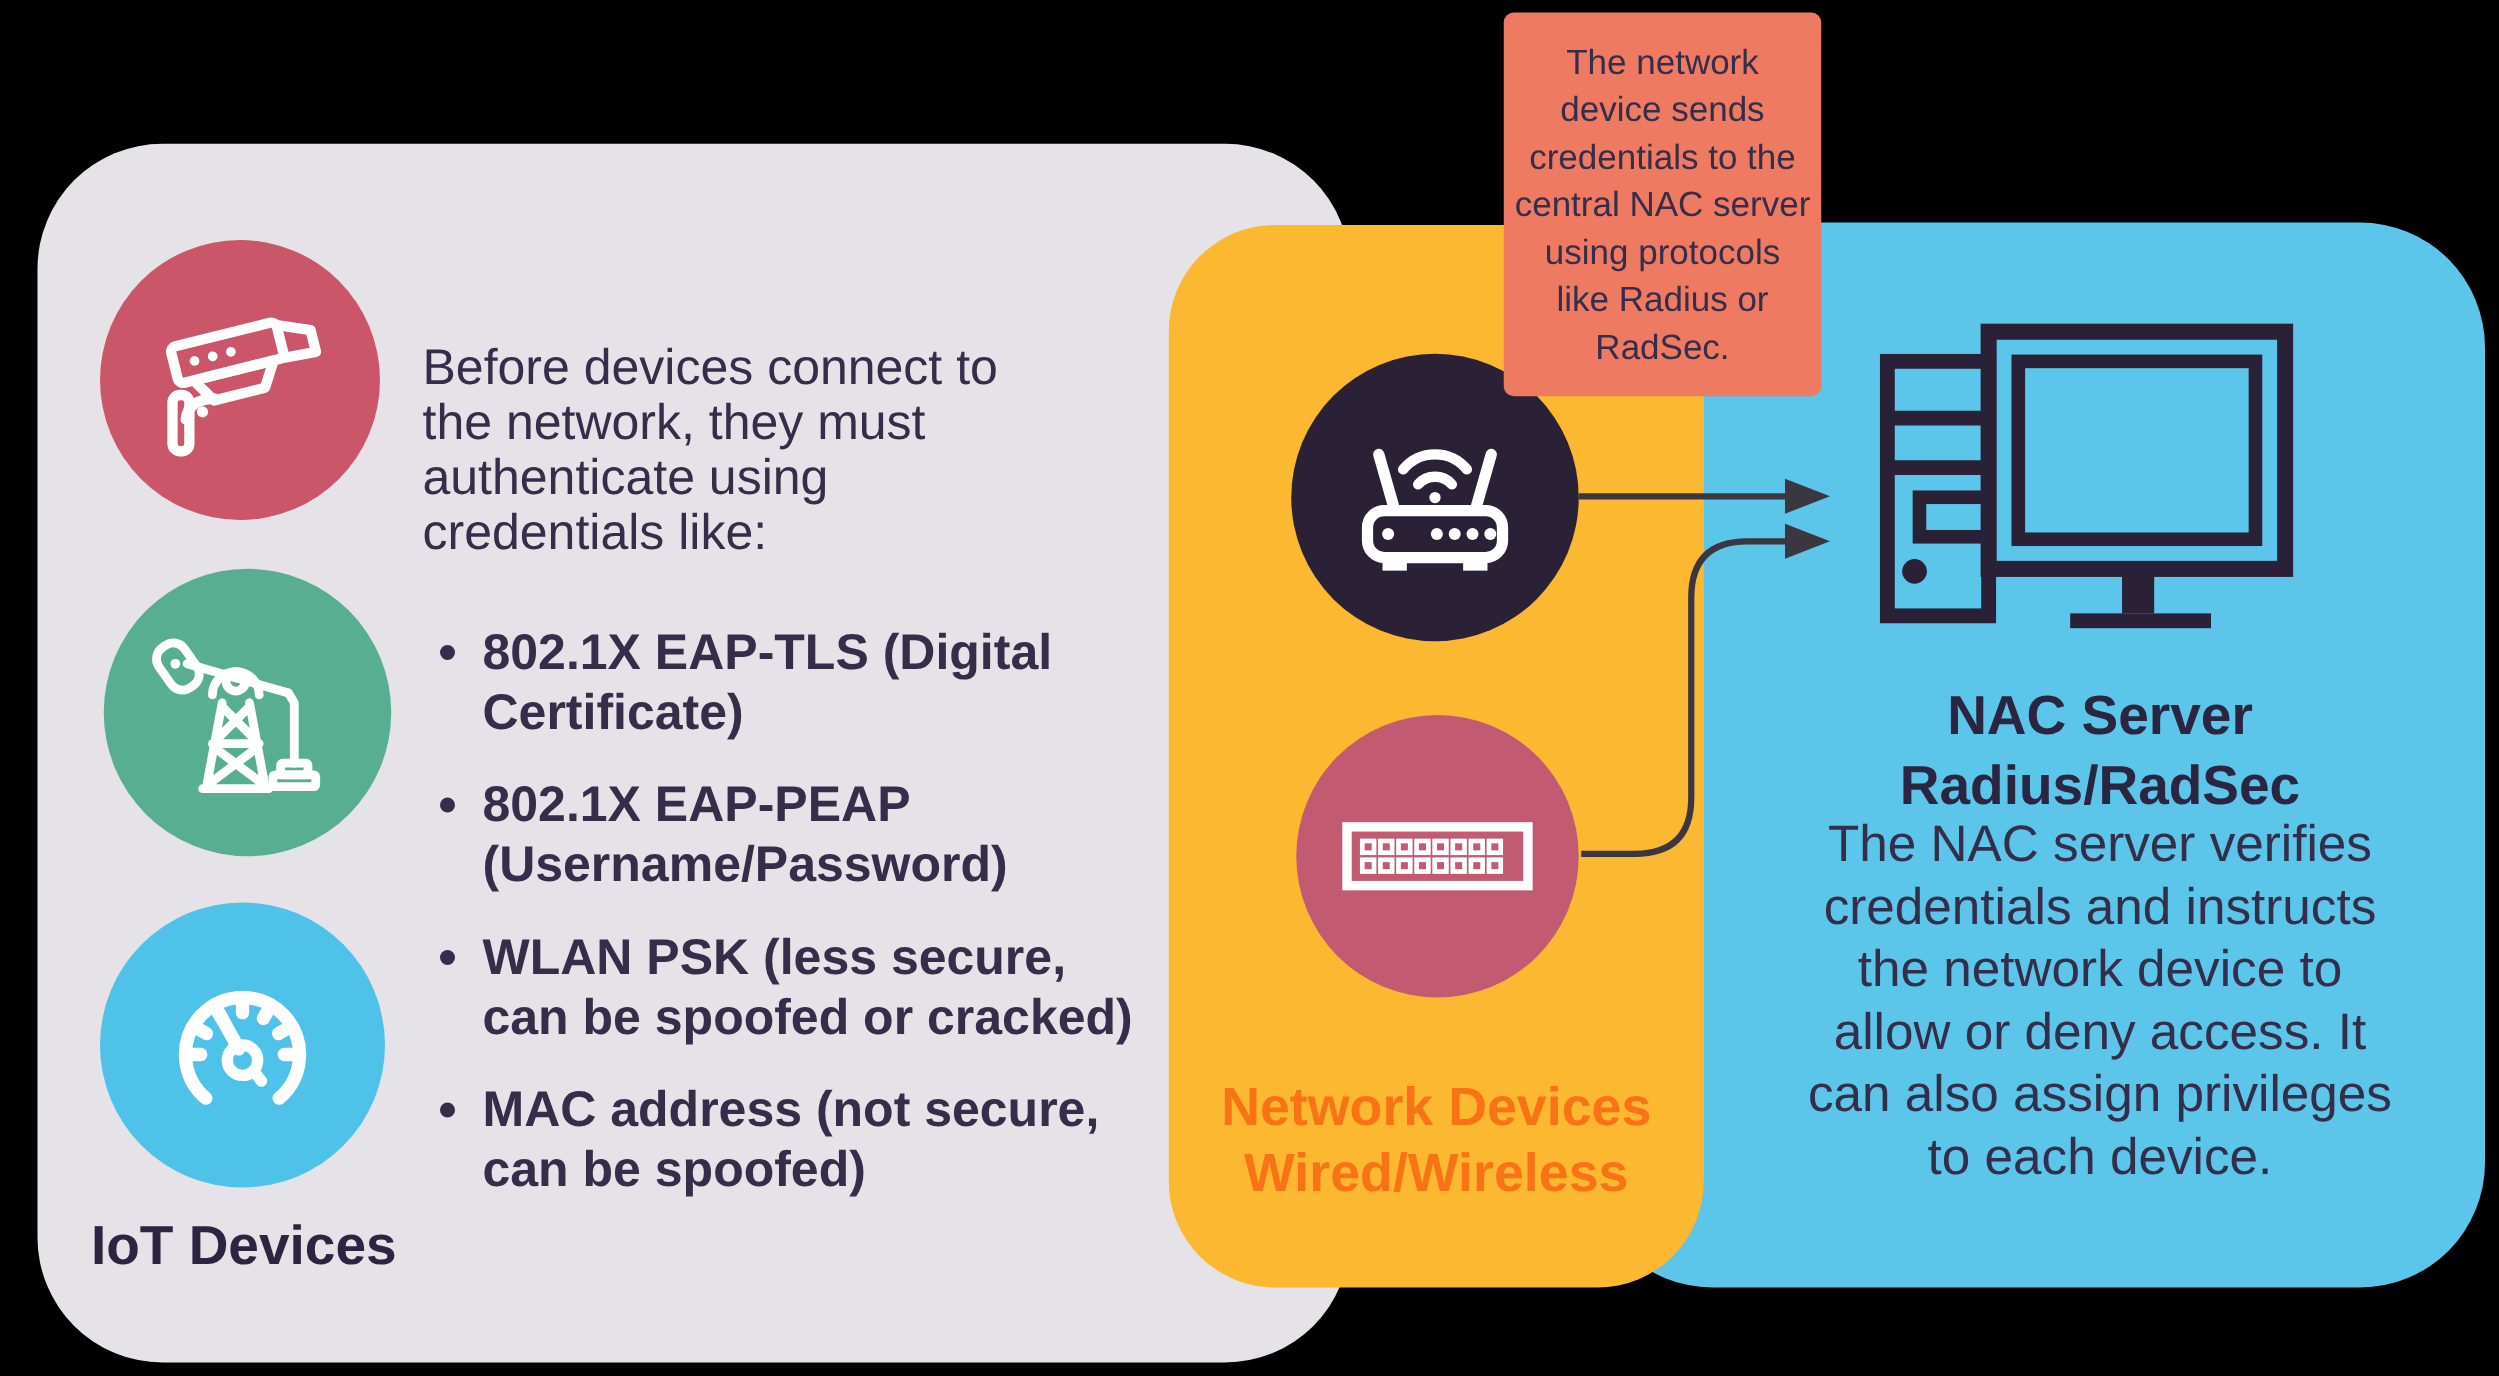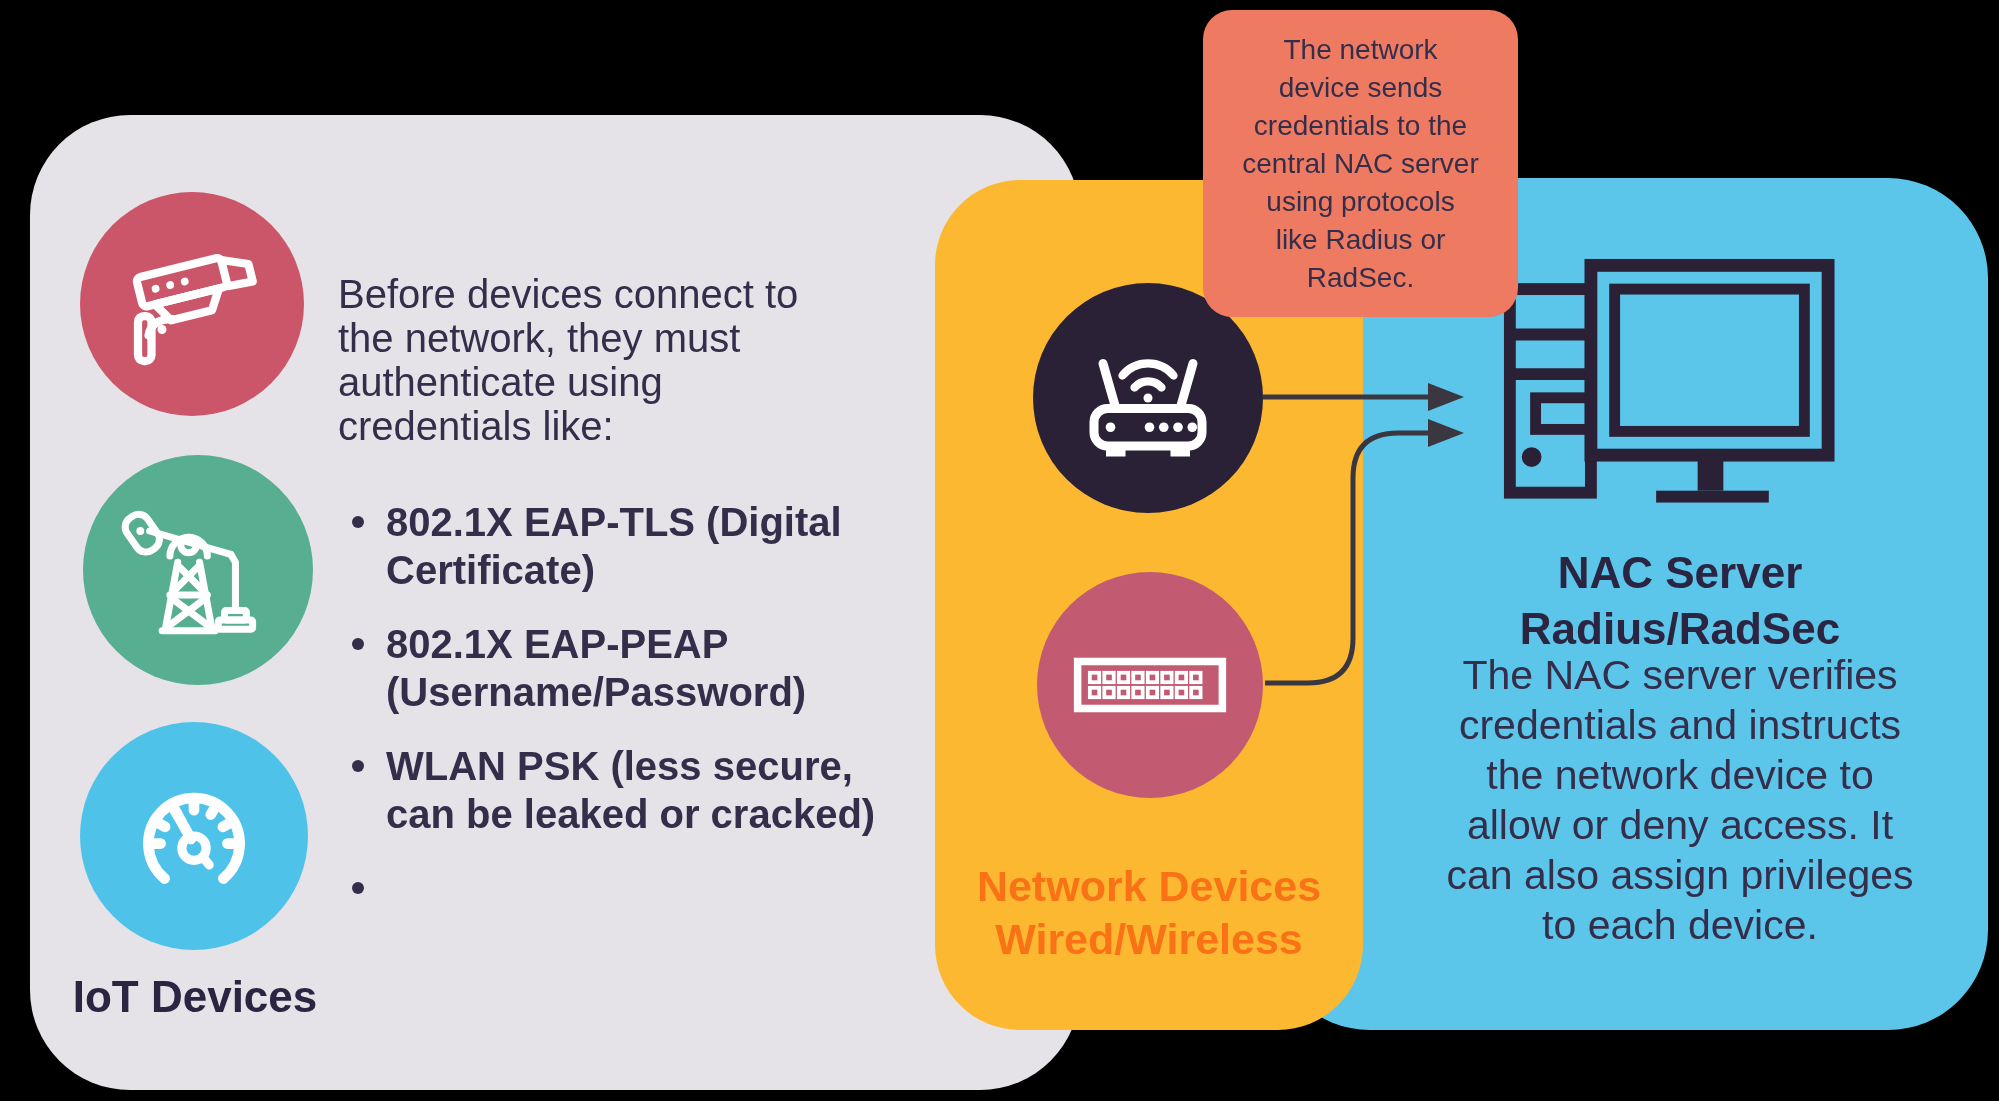--- a/index.html
+++ b/index.html
@@ -4,21 +4,21 @@
 <style>
   html,body{margin:0;padding:0;background:#000;}
   #canvas{
     position:relative;width:1999px;height:1101px;background:#000;
     font-family:"Liberation Sans",sans-serif;overflow:hidden;
   }
   .panel{position:absolute;}
   #gray-panel{left:30px;top:115px;width:1050px;height:975px;border-radius:100px;background:#E6E3E8;z-index:1;}
   #blue-panel{left:1270px;top:178px;width:718px;height:852px;border-radius:100px;background:#5BC5EA;z-index:2;}
   #yellow-panel{left:935px;top:180px;width:428px;height:850px;border-radius:85px;background:#FCB831;z-index:3;}
-  #callout{left:1203px;top:10px;width:315px;height:307px;border-radius:29px;background:#ED7A61;z-index:6;
+  #callout{left:1203px;top:10px;width:254px;height:307px;border-radius:8px;background:#ED7A61;z-index:6;
            display:flex;align-items:center;justify-content:center;}
   .prelines{white-space:pre-line;}
   .txt{color:#352E4B;}
   #callout-text{font-size:28px;line-height:38px;text-align:center;font-weight:500;}
   .circle{position:absolute;border-radius:50%;display:flex;align-items:center;justify-content:center;z-index:4;}
   #circle-camera{left:80px;top:192px;width:224px;height:224px;background:#CB5669;}
   #circle-pumpjack{left:83px;top:455px;width:230px;height:230px;background:#57AE90;}
   #circle-gauge{left:80px;top:722px;width:228px;height:228px;background:#4EC2E9;}
   #circle-router{left:1033px;top:283px;width:230px;height:230px;background:#2A2136;}
   #circle-switch{left:1037px;top:572px;width:226px;height:226px;background:#C25B72;}
@@ -116,24 +116,26 @@
 Certificate)</span>
     </div>
     <div class="bullet">
       <span class="dot"></span>
       <span class="btxt txt prelines">802.1X EAP-PEAP
 (Username/Password)</span>
     </div>
     <div class="bullet">
       <span class="dot"></span>
       <span class="btxt txt prelines">WLAN PSK (less secure,
-can be leaked or cracked)</span>
-    </div>
-    <div class="bullet">
-      <span class="dot"></span>
+can be spoofed or cracked)</span>
+    </div>
+    <div class="bullet">
+      <span class="dot"></span>
+      <span class="btxt txt prelines">MAC address (not secure,
+can be spoofed)</span>
     </div>
   </div>
 
   <div id="iot-label">IoT Devices</div>
 
   <div class="circle" id="circle-router">
     <svg class="icon-svg" width="150" height="150" viewBox="0 0 100 100">
       <g fill="none" stroke="#FFFFFF" stroke-width="6" stroke-linecap="round" stroke-linejoin="round">
         <path d="M28 55 L20 27"></path>
         <path d="M72 55 L80 27"></path>

